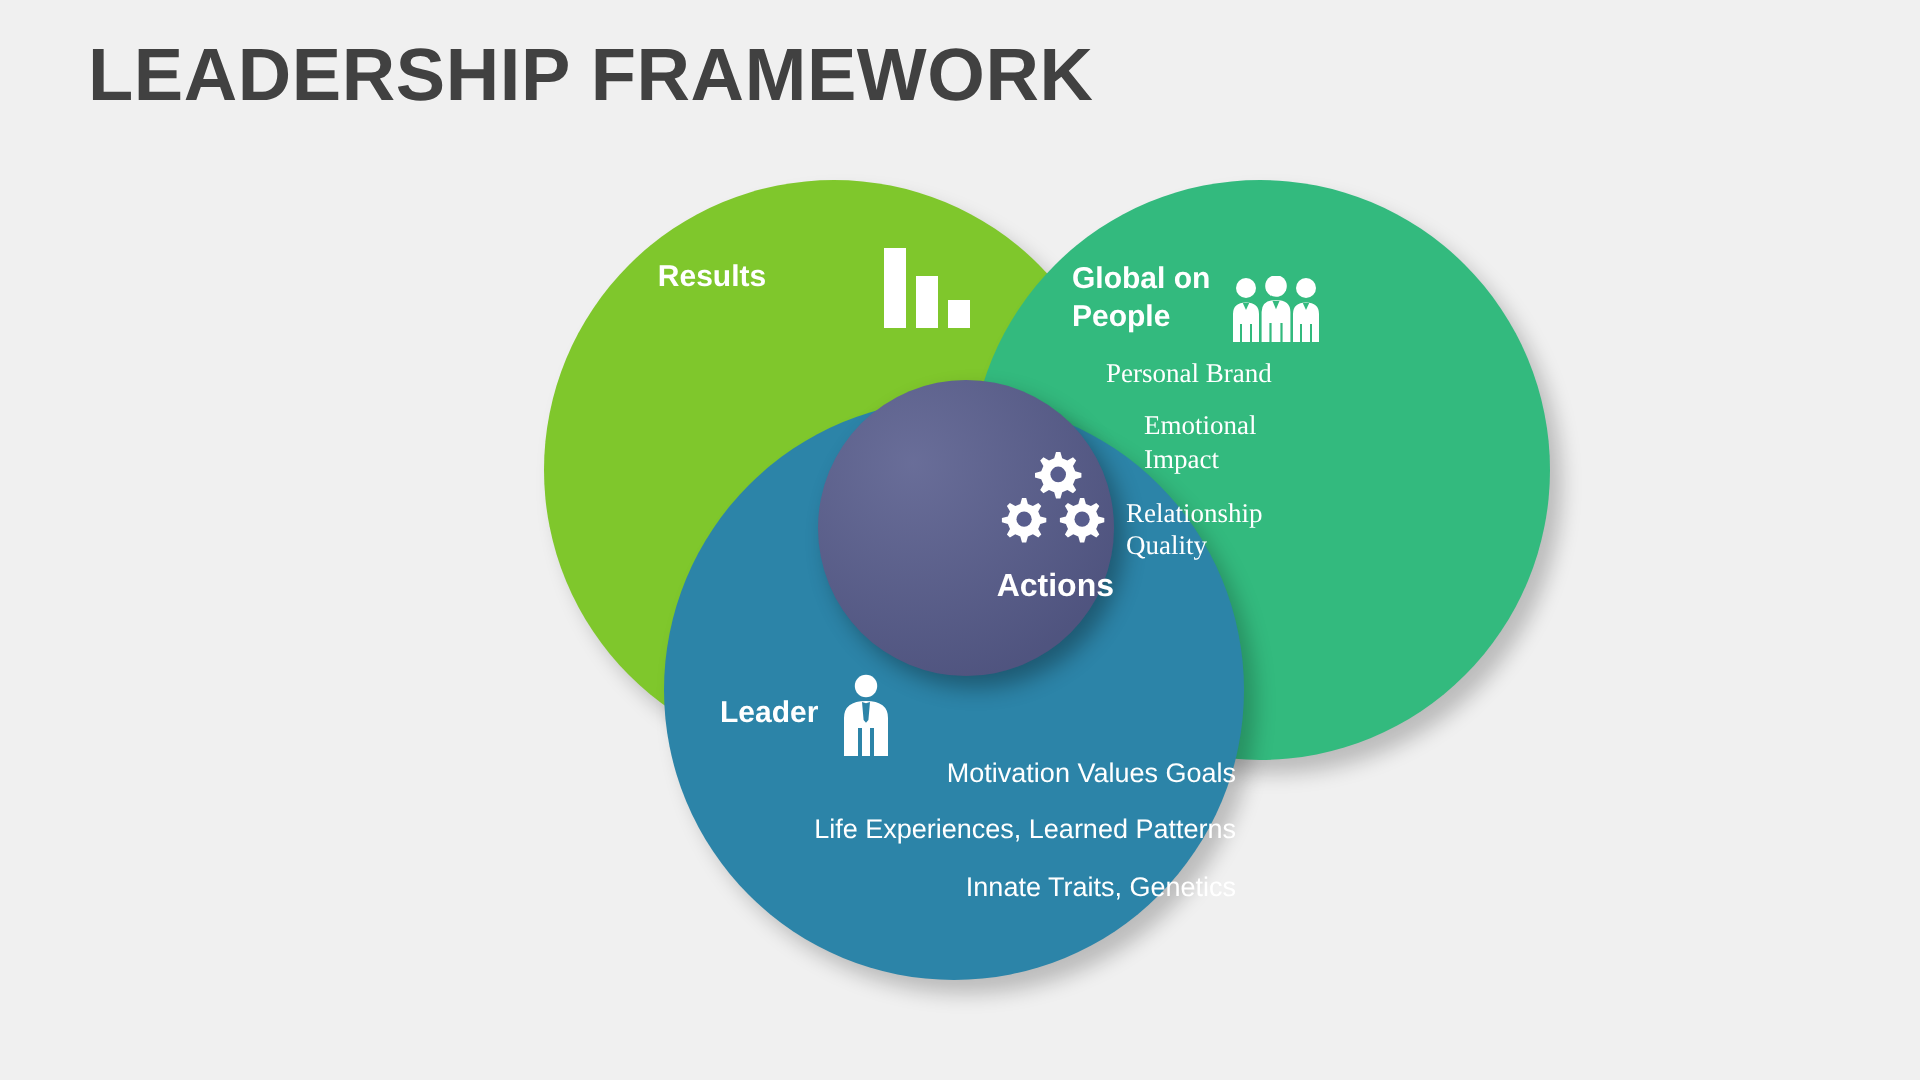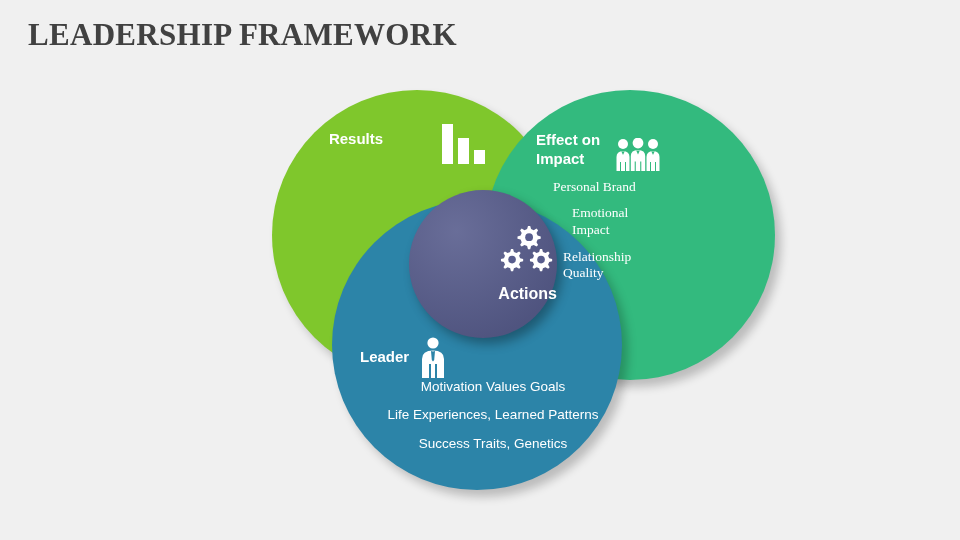--- a/index.html
+++ b/index.html
@@ -12,28 +12,27 @@
     width: 960px;
     height: 540px;
     background: #f0f0f0;
     overflow: hidden;
     font-family: "Liberation Sans", sans-serif;
   }
 
   
   #page-title {
     position: absolute;
-    left: 28px;
+    left: 44px;
     top: 17px;
-    font-size: 31px;
+    font-size: 37px;
     font-weight: bold;
     color: #414141;
     letter-spacing: 0.3px;
     white-space: nowrap;
-    font-family: Liberation Serif, serif;
   }
 
   
   #venn {
     position: absolute;
     left: 0;
     top: 0;
     width: 960px;
     height: 448px;
   }
@@ -125,21 +124,21 @@
   #group-effect .items { margin-top: 10px; }
   #group-effect .group-item { margin-bottom: 10px; font-family: Liberation Serif, serif; }
   #group-effect .i0 { margin-left: 17px; }
   #group-effect .i1 { margin-left: 27px; white-space: normal; width: 96px; }
   #group-effect .i2 { margin-left: 36px; white-space: normal; width: 86px; }
 
   
   #group-leader { left: 358px; top: 348px; width: 260px; }
   #group-leader .group-heading { padding-left: 2px; }
   #group-leader .items { margin-top: 12px; text-align: center; width: 250px; margin-left: 10px; }
-  #group-leader .group-item { margin-bottom: 12px; }
+  #group-leader .group-item { margin-bottom: 12px; text-align: right; }
 
   
   #group-actions {
     left: 409px;
     top: 190px;
     width: 148px;
     height: 148px;
     display: flex;
     flex-direction: column;
     align-items: flex-end;
@@ -210,34 +209,34 @@
       <circle cx="13" cy="6" r="5.6" fill="#ffffff"></circle>
       <path d="M2 41 L2 22 Q2 13.5 13 13.5 Q24 13.5 24 22 L24 41 L17 41 L17 27 L15 27 L15 41 L11 41 L11 27 L9 27 L9 41 Z" fill="#ffffff"></path>
       <path d="M11 14 L13 14.6 L15 14 L14.2 23 L13 24.4 L11.8 23 Z" fill="#2c84a8"></path>
     </svg>
 
     <div class="group" id="group-results">
       <div class="group-heading">Results</div>
     </div>
 
     <div class="group" id="group-effect">
-      <div class="group-heading">Effect on Impact</div>
+      <div class="group-heading">Global on People</div>
       <div class="items">
         <div class="group-item i0">Personal Brand</div>
         <div class="group-item i2">Emotional Impact</div>
         <div class="group-item i1">Relationship Quality</div>
       </div>
     </div>
 
     <div class="group" id="group-leader">
       <div class="group-heading">Leader</div>
       <div class="items">
         <div class="group-item">Motivation Values Goals</div>
         <div class="group-item">Life Experiences, Learned Patterns</div>
-        <div class="group-item">Success Traits, Genetics</div>
+        <div class="group-item">Innate Traits, Genetics</div>
       </div>
     </div>
 
     <div class="group" id="group-actions">
       <svg id="icon-gears" class="icon" width="62" height="50" viewBox="0 0 62 50">
         <g fill="#ffffff">
           <path d="M33 0 l2.2 0 l0.9 3.1 l2.6 1.1 l2.8-1.6 l1.6 1.6 l-1.6 2.8 l1.1 2.6 l3.1 0.9 l0 2.2 l-3.1 0.9 l-1.1 2.6 l1.6 2.8 l-1.6 1.6 l-2.8-1.6 l-2.6 1.1 l-0.9 3.1 l-2.2 0 l-0.9-3.1 l-2.6-1.1 l-2.8 1.6 l-1.6-1.6 l1.6-2.8 l-1.1-2.6 l-3.1-0.9 l0-2.2 l3.1-0.9 l1.1-2.6 l-1.6-2.8 l1.6-1.6 l2.8 1.6 l2.6-1.1 Z"></path>
           <circle cx="34.1" cy="11.2" r="3.9" fill="#585d8d"></circle>
           <path d="M16 23 l2.1 0 l0.85 3 l2.5 1.05 l2.7-1.55 l1.5 1.5 l-1.55 2.7 l1.05 2.5 l3 0.85 l0 2.1 l-3 0.85 l-1.05 2.5 l1.55 2.7 l-1.5 1.5 l-2.7-1.55 l-2.5 1.05 l-0.85 3 l-2.1 0 l-0.85-3 l-2.5-1.05 l-2.7 1.55 l-1.5-1.5 l1.55-2.7 l-1.05-2.5 l-3-0.85 l0-2.1 l3-0.85 l1.05-2.5 l-1.55-2.7 l1.5-1.5 l2.7 1.55 l2.5-1.05 Z"></path>
           <circle cx="17.05" cy="33.6" r="3.8" fill="#585d8d"></circle>

